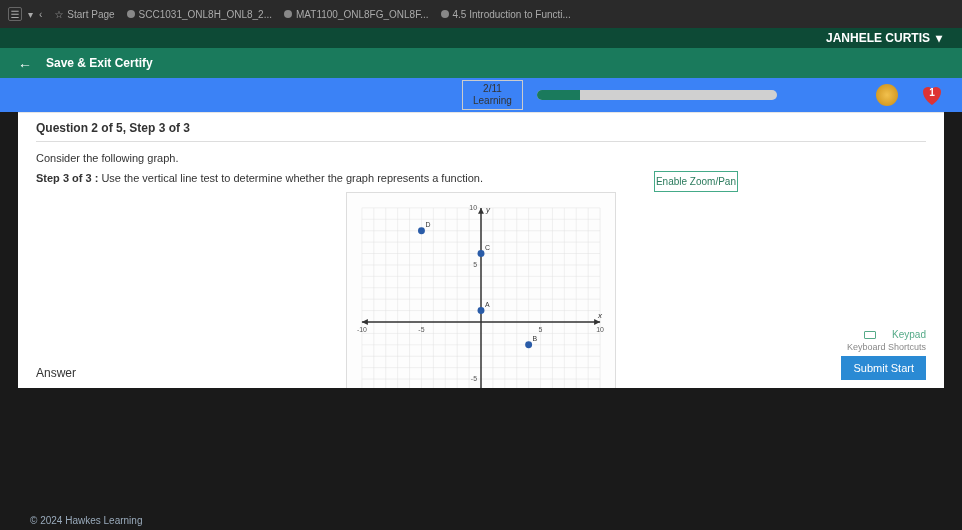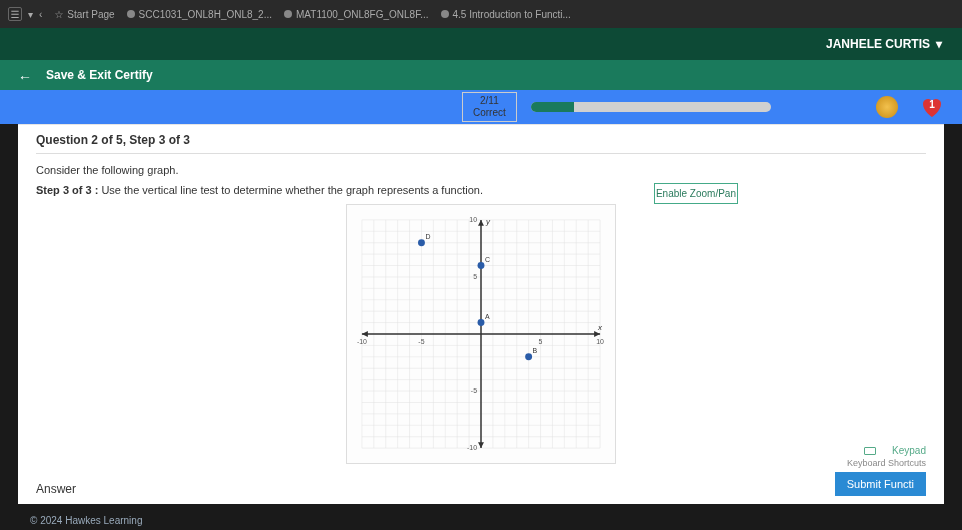--- a/index.html
+++ b/index.html
@@ -2,34 +2,34 @@
 <html><head>
 <meta charset="utf-8">
 <style>
 * { margin:0; padding:0; box-sizing:border-box; font-family:Arial,sans-serif; }
 html,body { width:962px; height:530px; background:#1a1a1a; overflow:hidden; }
 .browser-bar { height:28px; background:#2a2a2a; display:flex; align-items:center; padding:0 8px; gap:12px; color:#aaa; font-size:10px; }
 .browser-bar .nav-icons { display:flex; gap:6px; align-items:center; }
 .browser-bar .dot-box { width:14px; height:14px; border:1px solid #666; border-radius:2px; display:flex; align-items:center; justify-content:center; }
 .browser-bar .tab { display:flex; align-items:center; gap:4px; }
 .browser-bar .tab-icon { width:8px; height:8px; border-radius:50%; background:#888; }
-.top-green { height:32px; background:#0d4a36; display:flex; align-items:center; justify-content:flex-end; padding:0 20px; color:#fff; font-size:12px; font-weight:bold; }
+.top-green { height:20px; background:#0d4a36; display:flex; align-items:center; justify-content:flex-end; padding:0 20px; color:#fff; font-size:12px; font-weight:bold; }
 .top-green .user { display:flex; align-items:center; gap:6px; }
 .sub-green { height:30px; background:#1a7a5c; display:flex; align-items:center; padding:0 18px; gap:14px; color:#fff; font-size:12px; }
 .sub-green .back-arrow { font-size:14px; }
 .sub-green .lesson { font-weight:normal; }
 .progress-row { height:34px; background:#3b82f6; display:flex; align-items:center; padding:0 18px; gap:14px; position:relative; }
 .correct-box { border:1px solid #ccc; padding:2px 10px; font-size:10px; color:#333; text-align:center; line-height:1.2; }
 .prog-bar { flex:0 0 240px; height:10px; background:#d0d0d0; border-radius:5px; position:relative; overflow:hidden; }
 .prog-fill { height:100%; background:#1a7a5c; width:18%; }
 .coin { width:22px; height:22px; border-radius:50%; background:radial-gradient(#f2c14e,#c98b12); margin-left:auto; }
 .heart { width:24px; height:22px; position:relative; margin-left:8px; }
 .heart svg { width:100%; height:100%; }
 .heart .num { position:absolute; top:3px; left:0; width:100%; text-align:center; color:#fff; font-size:10px; font-weight:bold; }
-.work-area { background:#fff; height:380px; margin:0 18px; position:relative; overflow:hidden; padding:0 18px; border-top:1px solid #e5e5e5;}
+.work-area { background:#fff; height:276px; margin:0 18px; position:relative; overflow:hidden; padding:0 18px; border-top:1px solid #e5e5e5;}
 .q-header { font-size:12px; font-weight:bold; color:#333; padding:8px 0 6px; border-bottom:1px solid #ddd; }
 .body-text { font-size:11px; color:#333; padding-top:10px; }
 .step-line { font-size:11px; color:#333; margin-top:8px; }
 .step-line b { font-weight:bold; }
 .zoom-btn { position:absolute; top:58px; right:206px; border:1px solid #4a8; color:#2a7a5c; background:#fff; font-size:10px; padding:4px 1px; cursor:pointer; }
 .graph-wrap { width:270px; height:260px; margin:8px auto 0; position:relative; background:#fdfdfd; border:1px solid #ddd; }
 .graph-wrap svg { width:100%; height:100%; }
 .answer-row { position:absolute; bottom:8px; left:18px; right:18px; display:flex; align-items:flex-end; justify-content:space-between; }
 .answer-label { font-size:12px; color:#333; }
 .right-tools { text-align:right; font-size:9px; color:#888; }
@@ -74,21 +74,21 @@
 
 <div class="sub-green">
   <span class="back-arrow">←</span>
   <span style="font-weight:bold;">Save &amp; Exit Certify</span>
 </div>
 
 <div class="progress-row">
   <div style="flex:0 0 430px;"></div>
   <div class="correct-box">
     <div>2/11</div>
-    <div>Correct</div>
+    <div>Learning</div>
   </div>
   <div class="prog-bar">
       <div class="prog-fill"></div>
     </div>
   <div class="coin"></div>
   <div class="heart">
     <svg viewBox="0 0 24 22">
         <path d="M12 21s-9-6-9-13a5 5 0 0 1 9-3 5 5 0 0 1 9 3c0 7-9 13-9 13z" fill="#d33"></path>
       </svg>
     <div class="num">1</div>
@@ -176,18 +176,18 @@
   </div>
 
   <div class="answer-row">
     <div class="answer-label">Answer</div>
     <div class="right-tools">
       <div class="keypad">
         <span class="kb-icon"></span>
         <span>Keypad</span>
       </div><br>
       <span>Keyboard Shortcuts</span><br>
-      <button class="submit-btn">Submit Functi</button>
+      <button class="submit-btn">Submit Start</button>
     </div>
   </div>
 </div>
 
 <div class="footer">© 2024 Hawkes Learning</div>
 
 </body></html>

